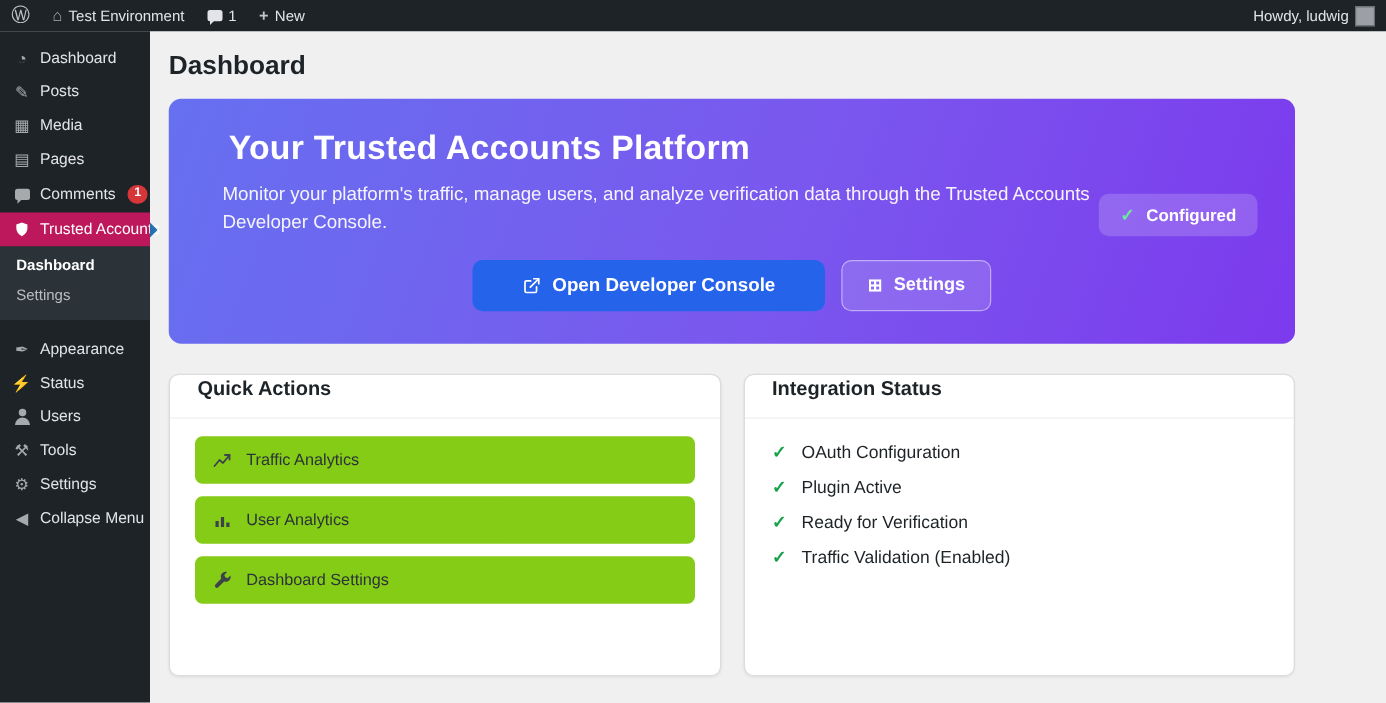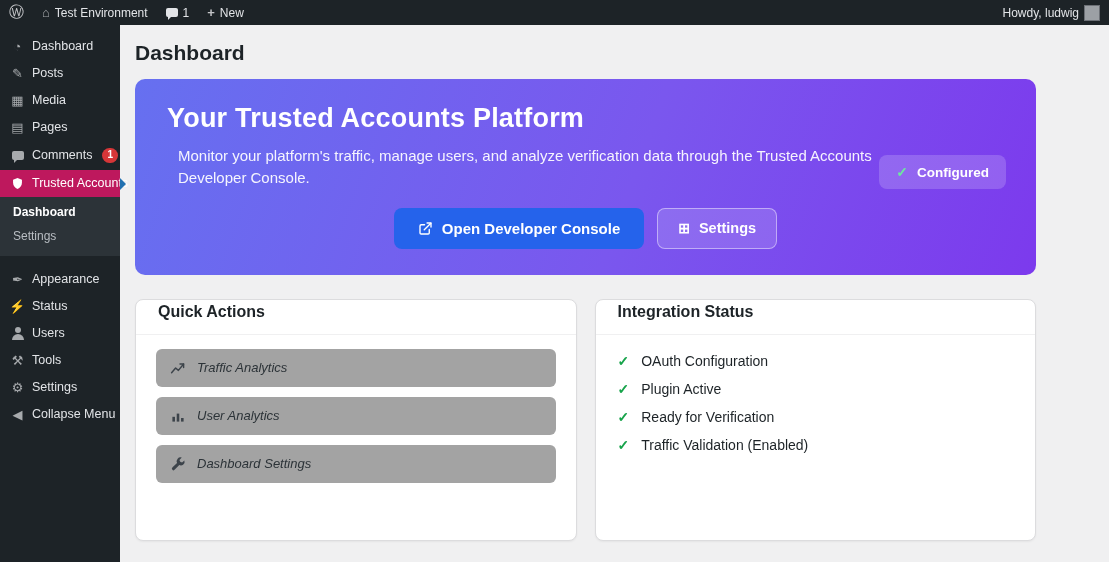--- a/index.html
+++ b/index.html
@@ -64,45 +64,45 @@
     position:absolute; left:120px; top:25px; right:0; bottom:0;
     padding:8px 73px 0 15px; background:#f0f0f1;
   }
   .page-title{ margin:8px 0 14px; font-size:21px; font-weight:600; color:#1d2327; }
 
   .hero{
     position:relative; border-radius:10px; color:#fff;
     padding:24px 32px 26px;
     background:linear-gradient(110deg,#6670f0 0%, #7a57ee 55%, #7c3aed 100%);
   }
-  .hero-title{ margin:0 0 9px; font-size:27px; font-weight:800; letter-spacing:.2px; }
+  .hero-title{ margin:0 16px 9px; font-size:27px; font-weight:800; letter-spacing:.2px; }
   .hero-subtitle{ margin:11px; font-size:15px; line-height:1.45; max-width:745px; color:rgba(255,255,255,.93); }
   .hero-badge{
     position:absolute; top:76px; right:30px; display:flex; align-items:center; gap:9px;
     background:rgba(255,255,255,.18); border-radius:8px; padding:9px 17px;
     font-size:13.5px; font-weight:600;
   }
   .hb-check{ color:#6ee7a0; font-weight:700; font-size:14px; }
   .hero-actions{ margin-top:19px; display:flex; justify-content:center; gap:13px; }
   .btn{ display:flex; align-items:center; gap:9px; border-radius:8px; cursor:pointer; font-family:inherit; }
-  .btn-primary{ background:#2563eb; color:#fff; border:none; padding:12px 24px; font-size:15px; font-weight:700; }
+  .btn-primary{ background:#2563eb; color:#fff; border:none; padding:12px 40px; font-size:15px; font-weight:700; }
   .btn-secondary{ background:rgba(255,255,255,.14); color:#fff; border:1px solid rgba(255,255,255,.45); padding:11px 20px; font-size:14.5px; font-weight:600; }
   .btn-ico{ display:flex; align-items:center; font-size:14px; }
 
   
   .cards{ display:flex; gap:18px; margin-top:24px; align-items:stretch; }
   .card{
     flex:1; background:#fff; border:1px solid #dcdcde; border-radius:8px;
     box-shadow:0 1px 2px rgba(0,0,0,.05); min-height:242px;
   }
   .card-title{ margin:0; padding:3px 22px 13px; font-size:16px; font-weight:700; color:#1d2327; border-bottom:1px solid #f0f0f1; }
   .card-body{ padding:14px 20px 18px; }
   .qa-row{
-    display:flex; align-items:center; gap:11px; background:#a3a3a3; border-radius:6px;
-    padding:11px 14px; margin-bottom:10px; font-size:13px; color:#2c3338; cursor:pointer;font-style:italic;
+    display:flex; align-items:center; gap:11px; background:#84cc16; border-radius:6px;
+    padding:11px 14px; margin-bottom:10px; font-size:13px; color:#2c3338; cursor:pointer;
   }
   .qa-ico{ display:flex; color:#3c434a; }
   .card-body.status{ padding:12px 22px 18px; }
   .st-row{ display:flex; align-items:center; gap:12px; padding:6px 0; font-size:14px; color:#1d2327; }
   .st-check{ color:#16a34a; font-weight:700; font-size:14px; }
 </style>
 </head>
 <body>
 
 <header class="admin-bar">

